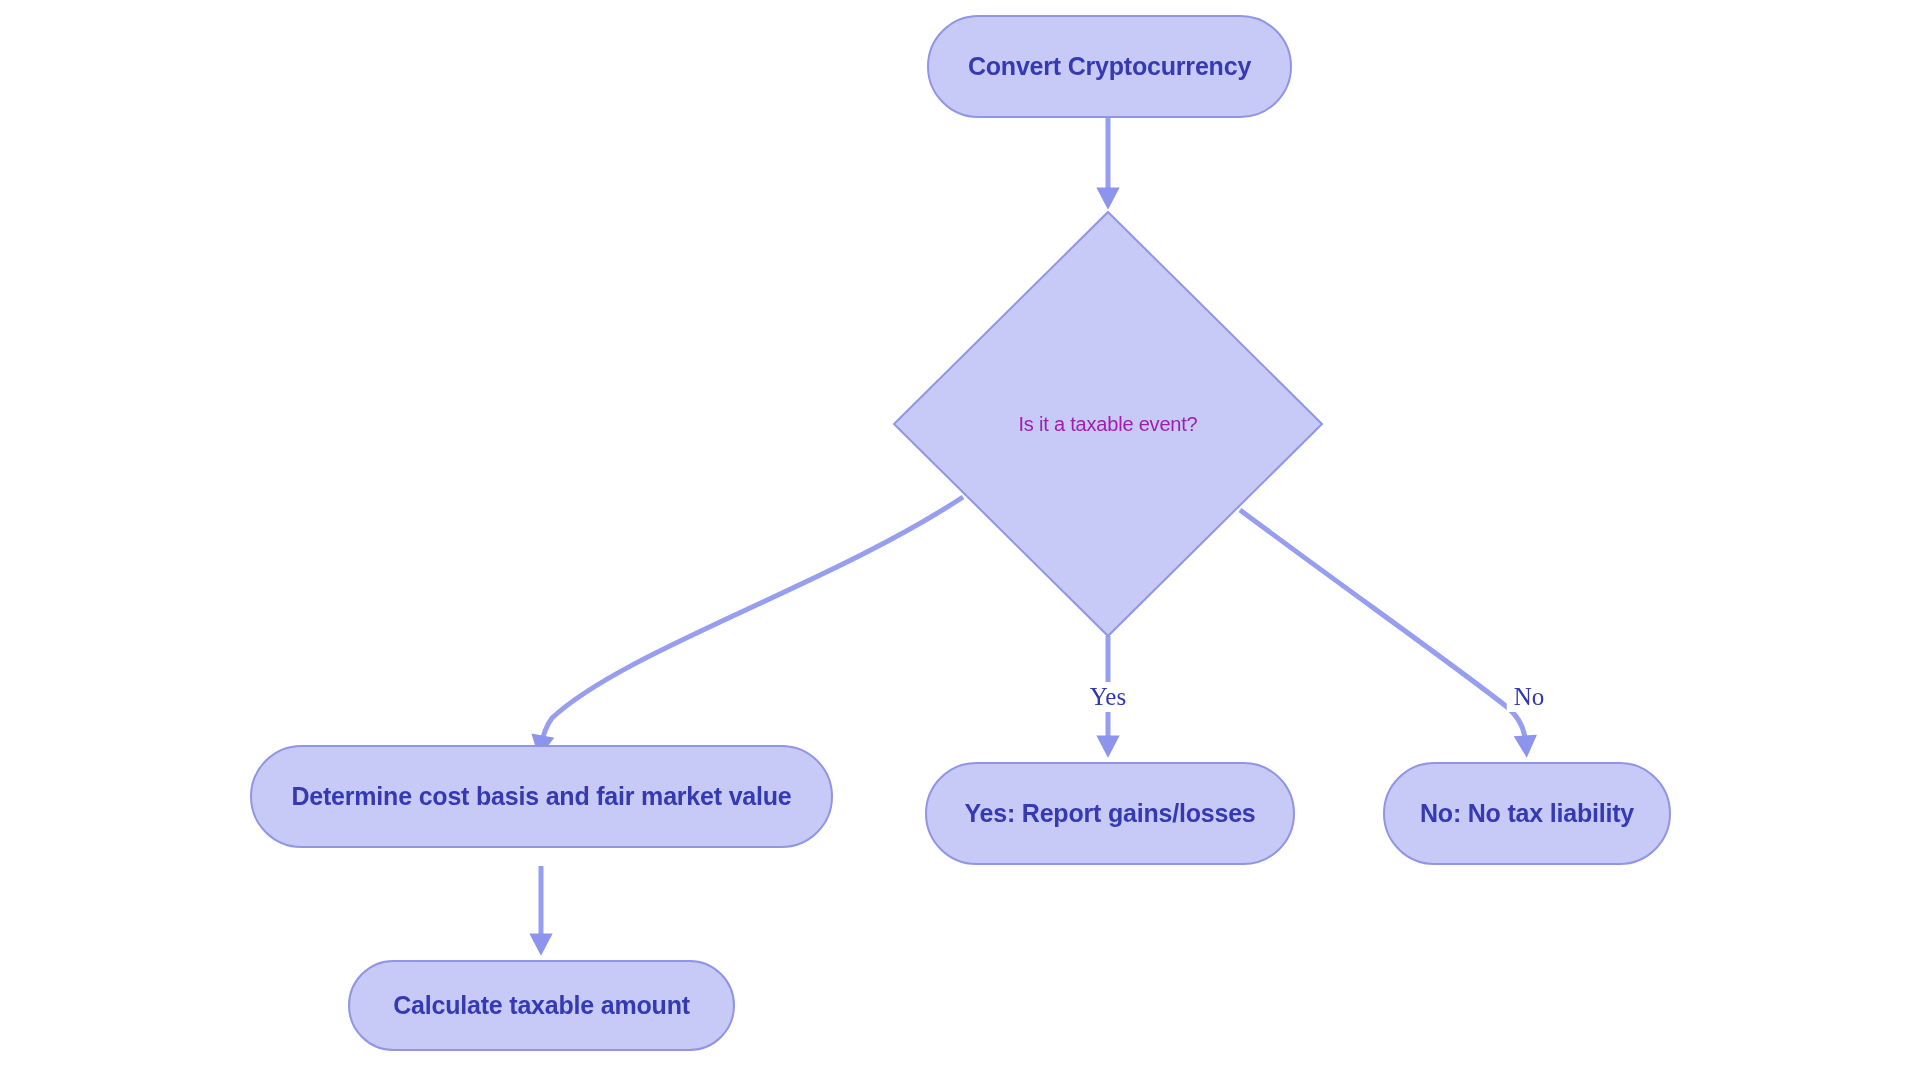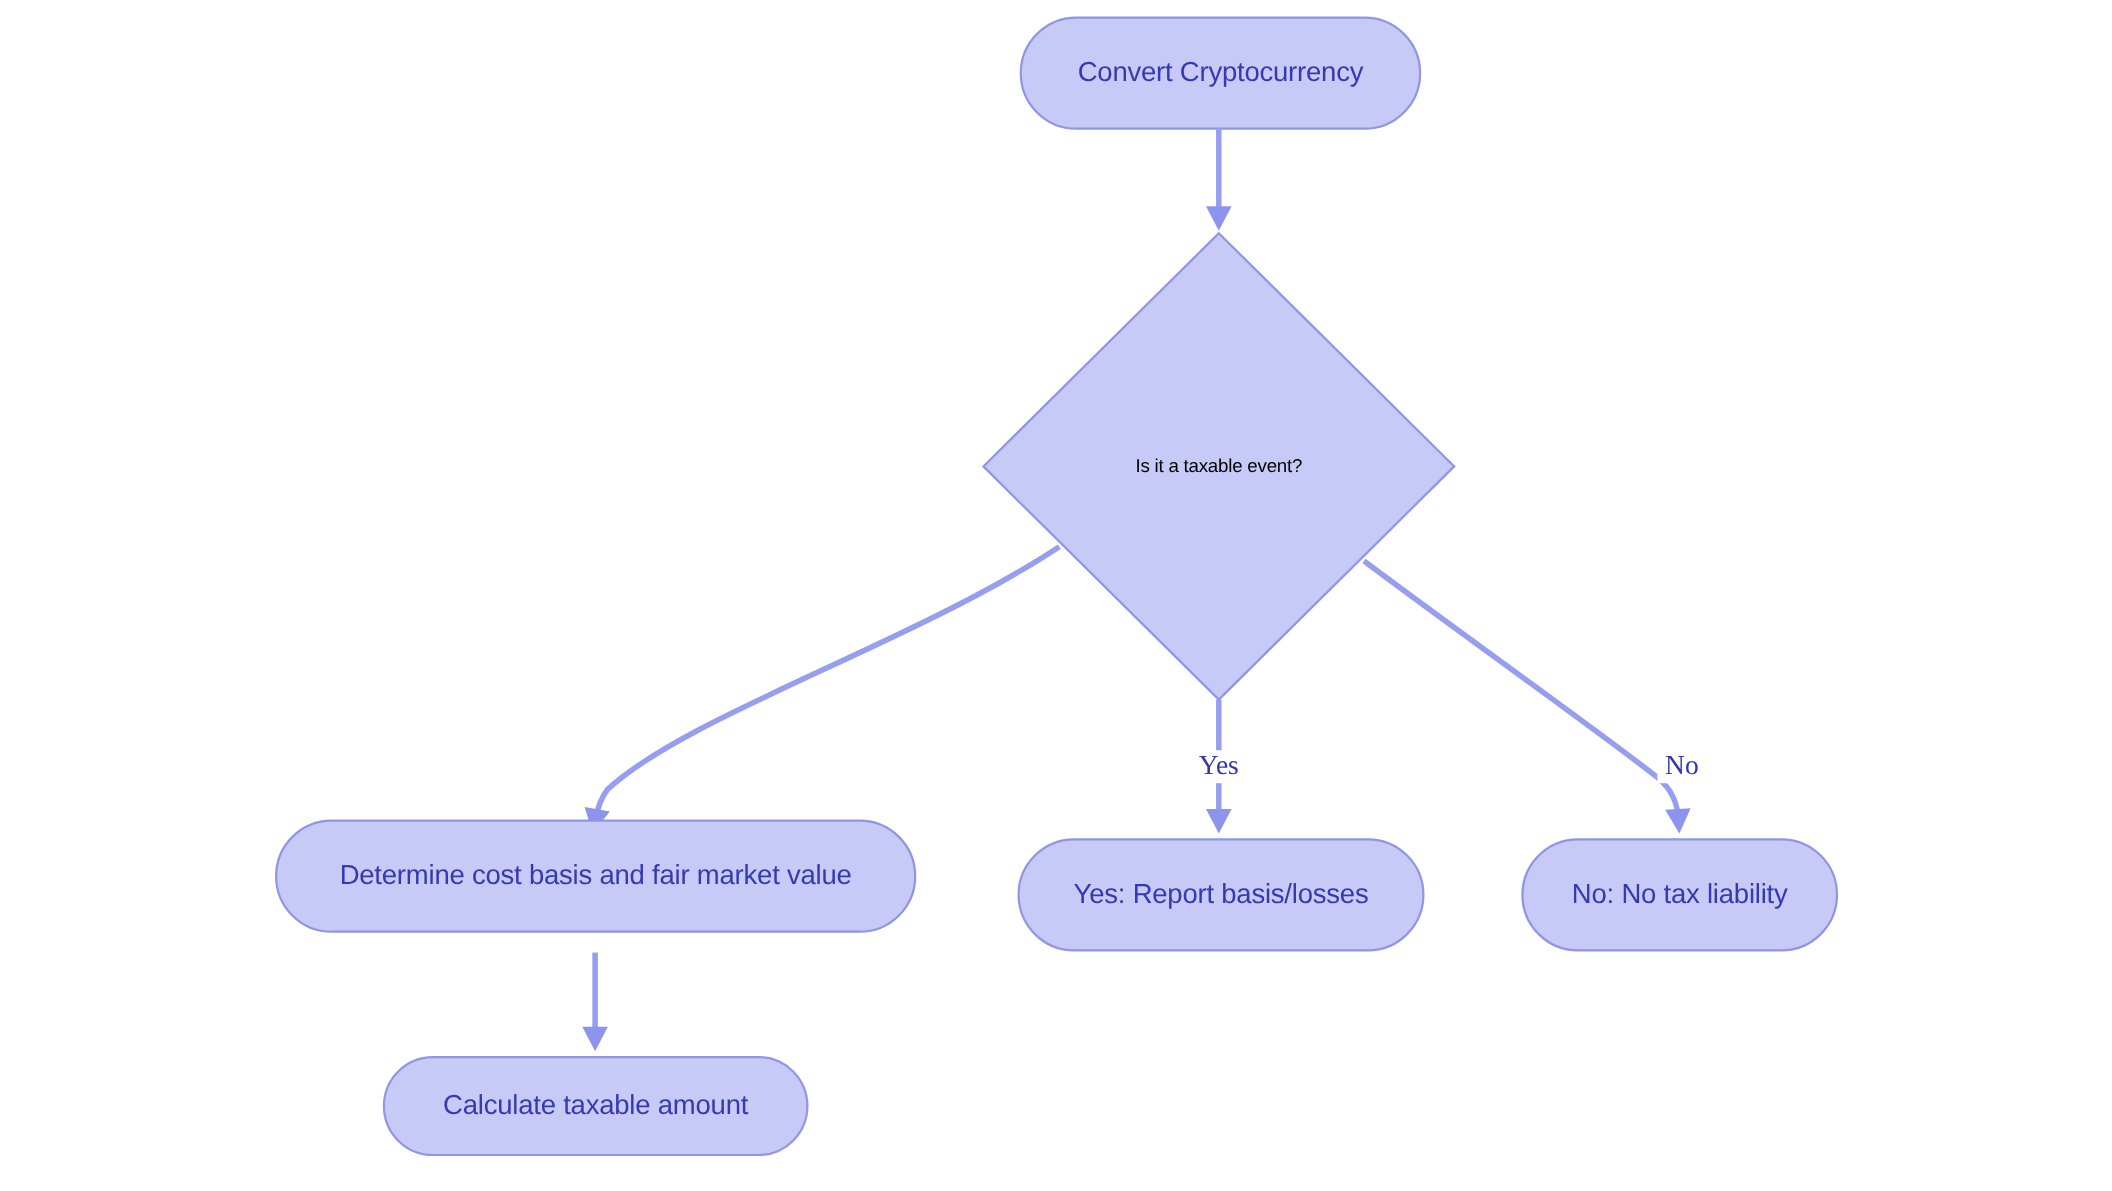--- a/index.html
+++ b/index.html
@@ -40,33 +40,34 @@
     align-items: center;
     justify-content: center;
     background: #c7c9f6;
     border: 2px solid #9095e4;
     border-radius: 52px;
     color: #3539b2;
     font-size: 25px;
     letter-spacing: -0.2px;
     text-align: center;
     white-space: nowrap;
+    font-weight: bold;
   }
   .node-start  { left:  927px; top:  15px; width: 365px; height: 103px; }
   .node-cost   { left:  250px; top: 745px; width: 583px; height: 103px; }
   .node-report { left:  925px; top: 762px; width: 370px; height: 103px; }
   .node-notax  { left: 1383px; top: 762px; width: 288px; height: 103px; }
   .node-calc   { left:  348px; top: 960px; width: 387px; height: 91px; }
   .diamond-label {
     position: absolute;
     left: 1108px;
     top: 424px;
     transform: translate(-50%, -50%);
-    color: #000000;
-    font-size: 17px;
+    color: #a21caf;
+    font-size: 20px;
     letter-spacing: -0.2px;
     white-space: nowrap;
   }
   .edge-label {
     position: absolute;
     transform: translate(-50%, -50%);
     background: #ffffff;
     padding: 1px 7px;
     color: #3237ad;
     font-size: 25px;
@@ -100,21 +101,21 @@
 
     <polygon class="diamond-shape" points="1108,212 1322,424 1108,636 894,424"></polygon>
   </svg>
 
   <div class="node node-start">Convert Cryptocurrency</div>
 
   <div class="diamond-label">Is it a taxable event?</div>
 
   <div class="node node-cost">Determine cost basis and fair market value</div>
 
-  <div class="node node-report">Yes: Report basis/losses</div>
+  <div class="node node-report">Yes: Report gains/losses</div>
 
   <div class="node node-notax">No: No tax liability</div>
 
   <div class="node node-calc">Calculate taxable amount</div>
 
   <div class="edge-label edge-label-yes">Yes</div>
 
   <div class="edge-label edge-label-no">No</div>
 
 </div>

